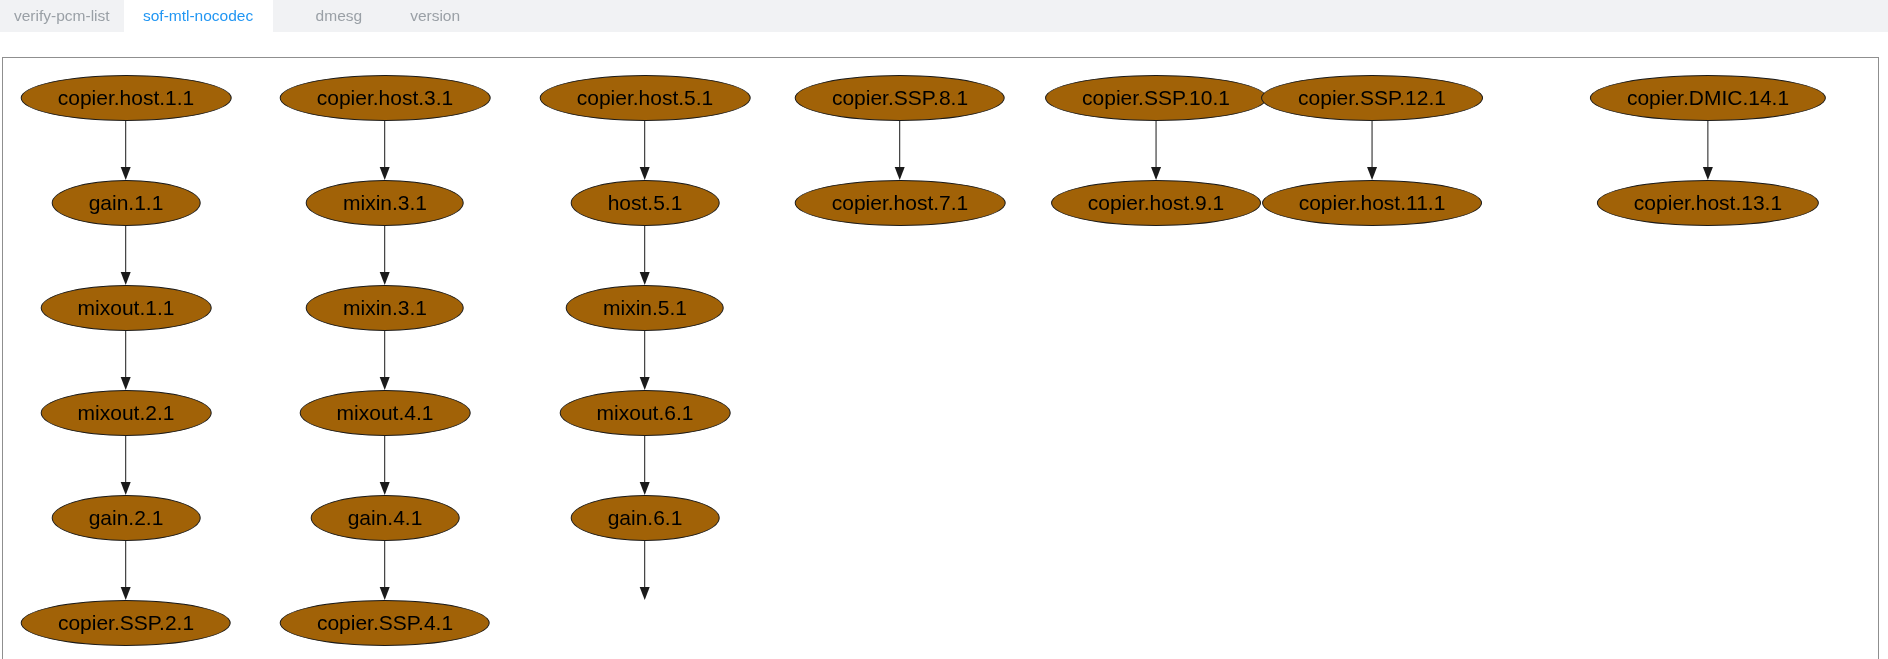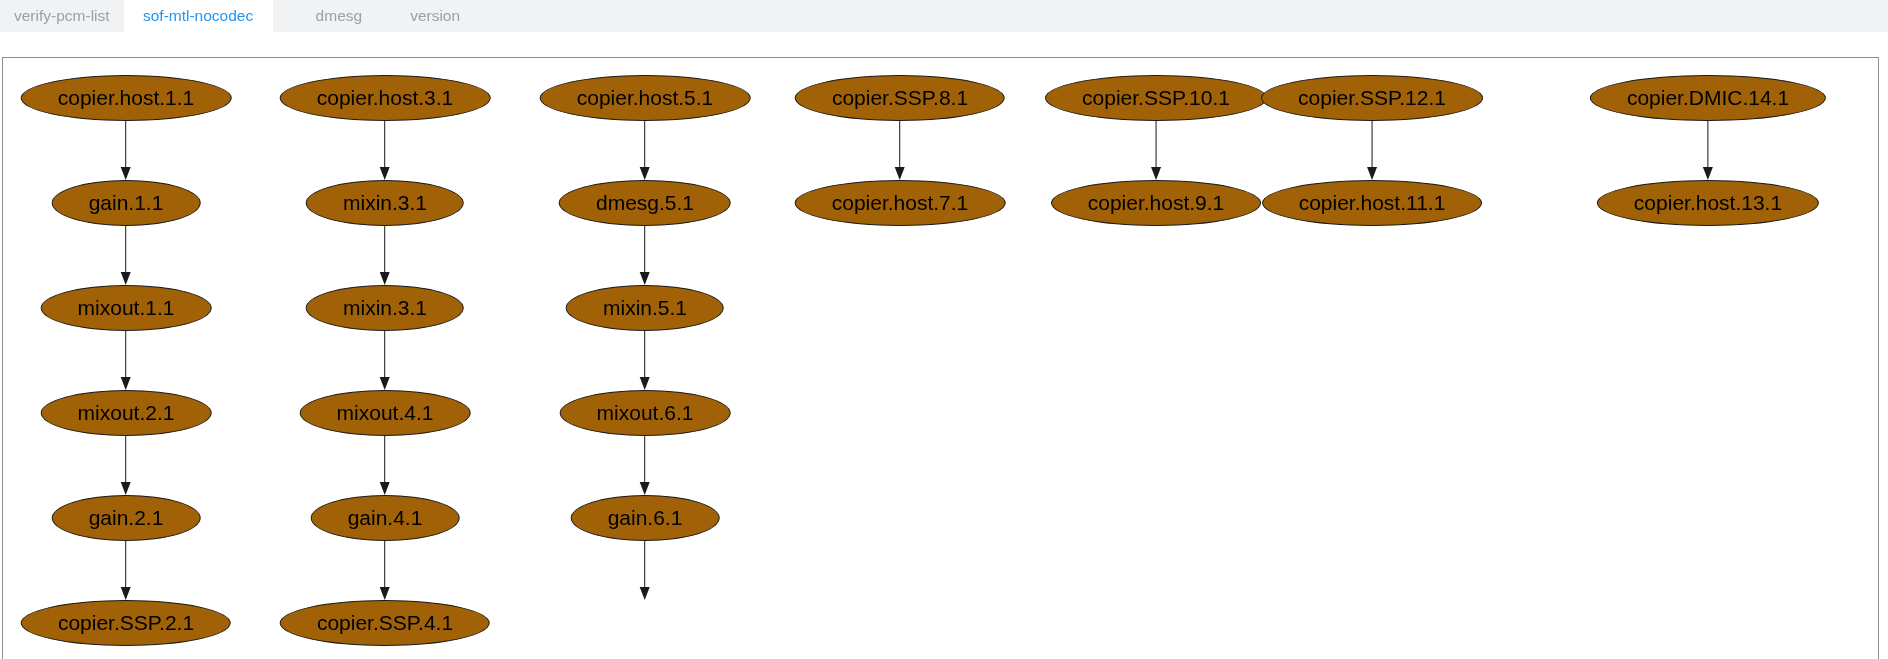--- a/index.html
+++ b/index.html
@@ -134,21 +134,21 @@
       <div class="arrow"></div>
       <div class="node" style="border-color: rgb(26, 26, 26);">mixout.4.1</div>
       <div class="arrow"></div>
       <div class="node" style="border-color: rgb(26, 26, 26);">gain.4.1</div>
       <div class="arrow"></div>
       <div class="node" style="border-color: rgb(26, 26, 26);">copier.SSP.4.1</div>
     </div>
     <div class="pipeline-col" style="left: 642px;">
       <div class="node" style="border-color: rgb(26, 26, 26);">copier.host.5.1</div>
       <div class="arrow"></div>
-      <div class="node" style="border-color: rgb(26, 26, 26);">dmesg.5.1</div>
+      <div class="node" style="border-color: rgb(26, 26, 26);">host.5.1</div>
       <div class="arrow"></div>
       <div class="node" style="border-color: rgb(26, 26, 26);">mixin.5.1</div>
       <div class="arrow"></div>
       <div class="node" style="border-color: rgb(26, 26, 26);">mixout.6.1</div>
       <div class="arrow"></div>
       <div class="node" style="border-color: rgb(26, 26, 26);">gain.6.1</div>
       <div class="arrow"></div>
     </div>
     <div class="pipeline-col" style="left: 897px;">
       <div class="node" style="border-color: rgb(26, 26, 26);">copier.SSP.8.1</div>

